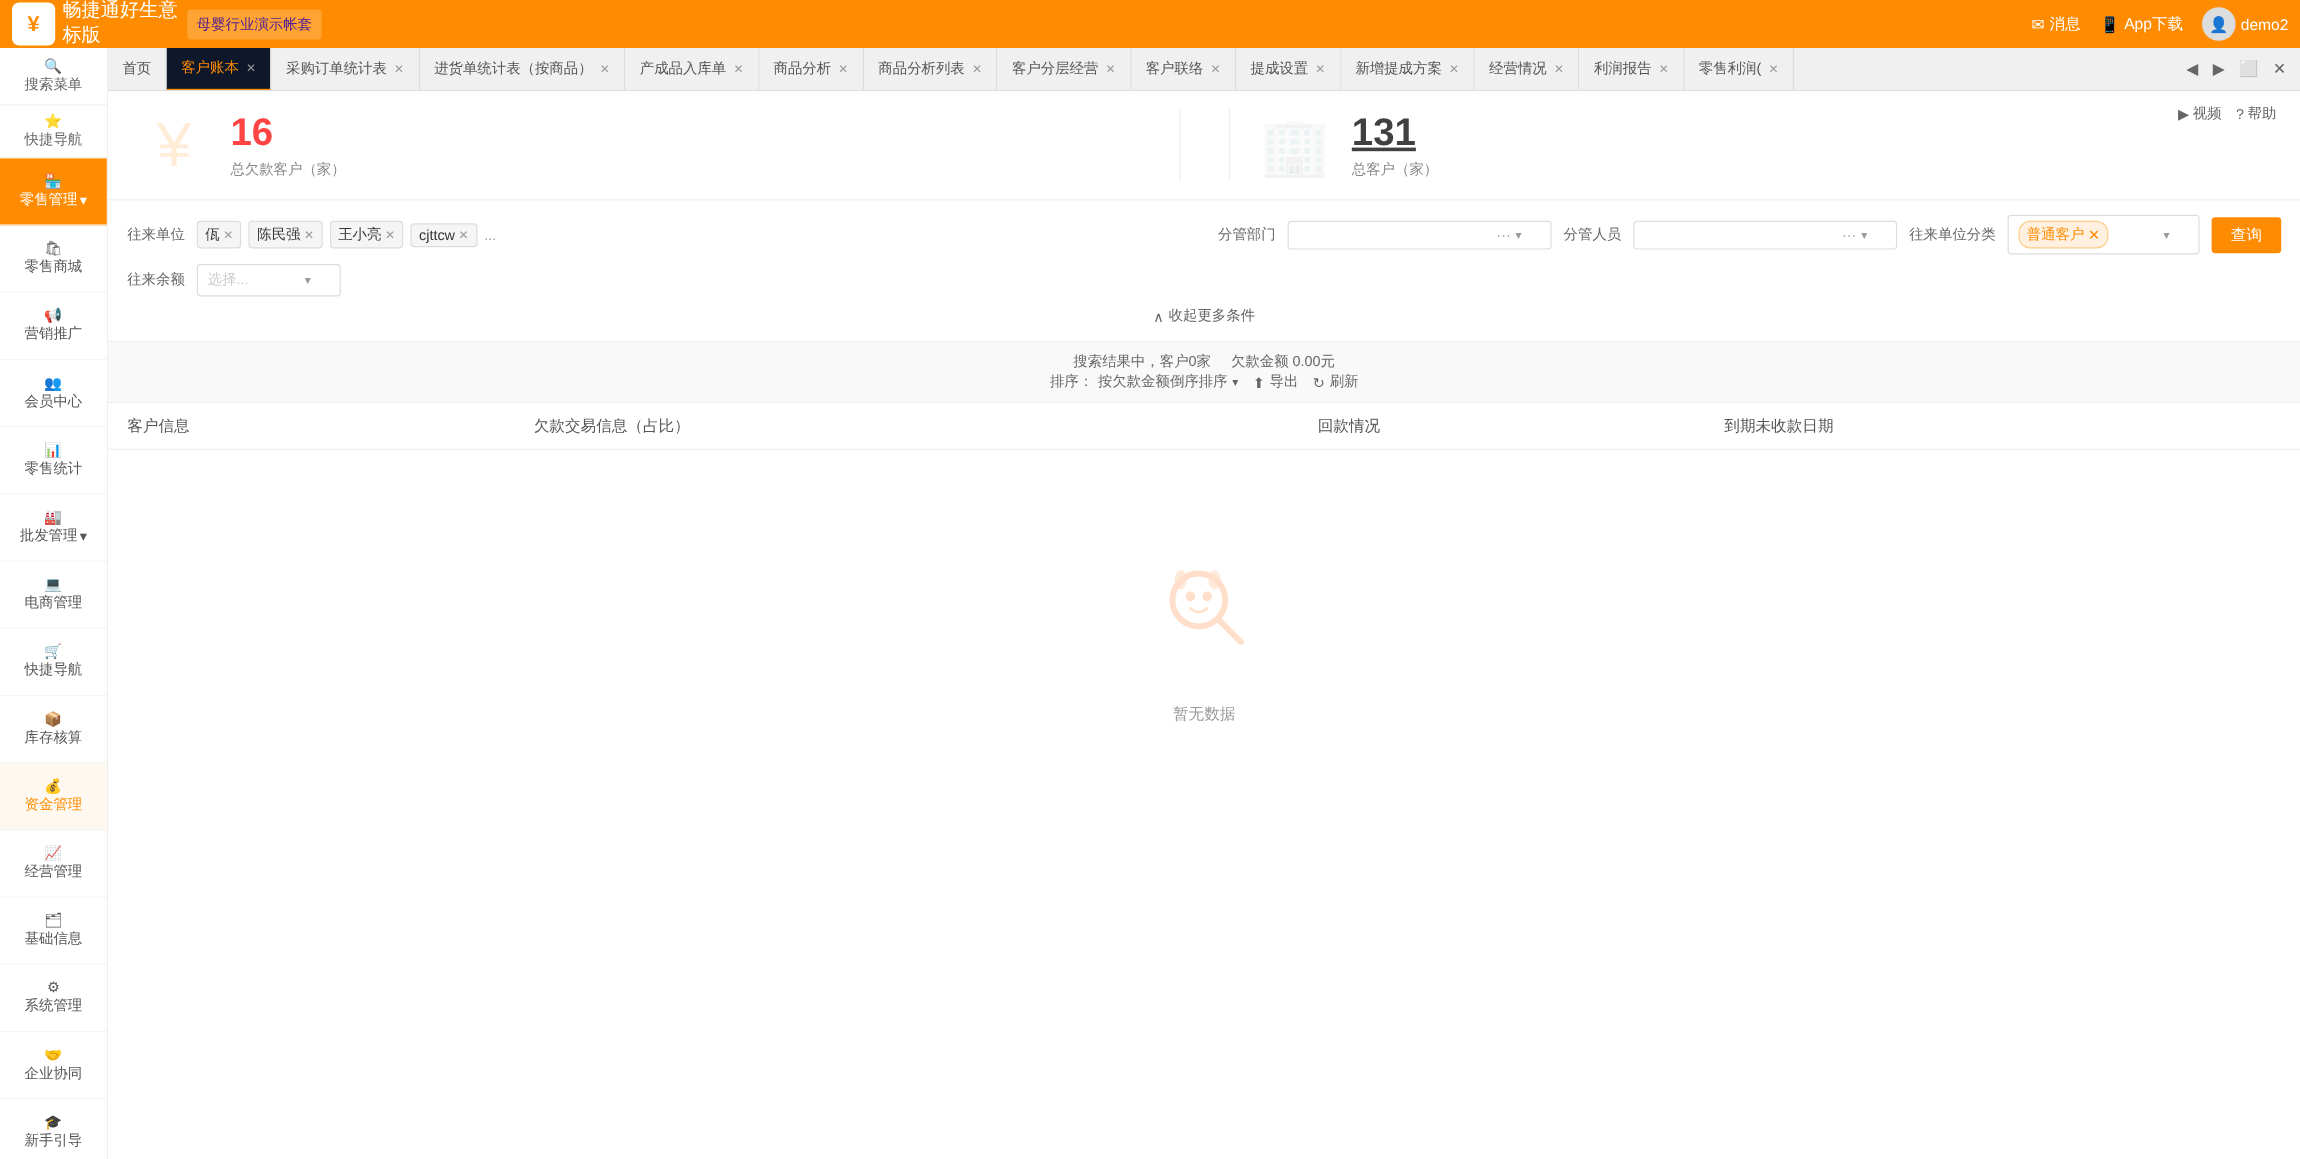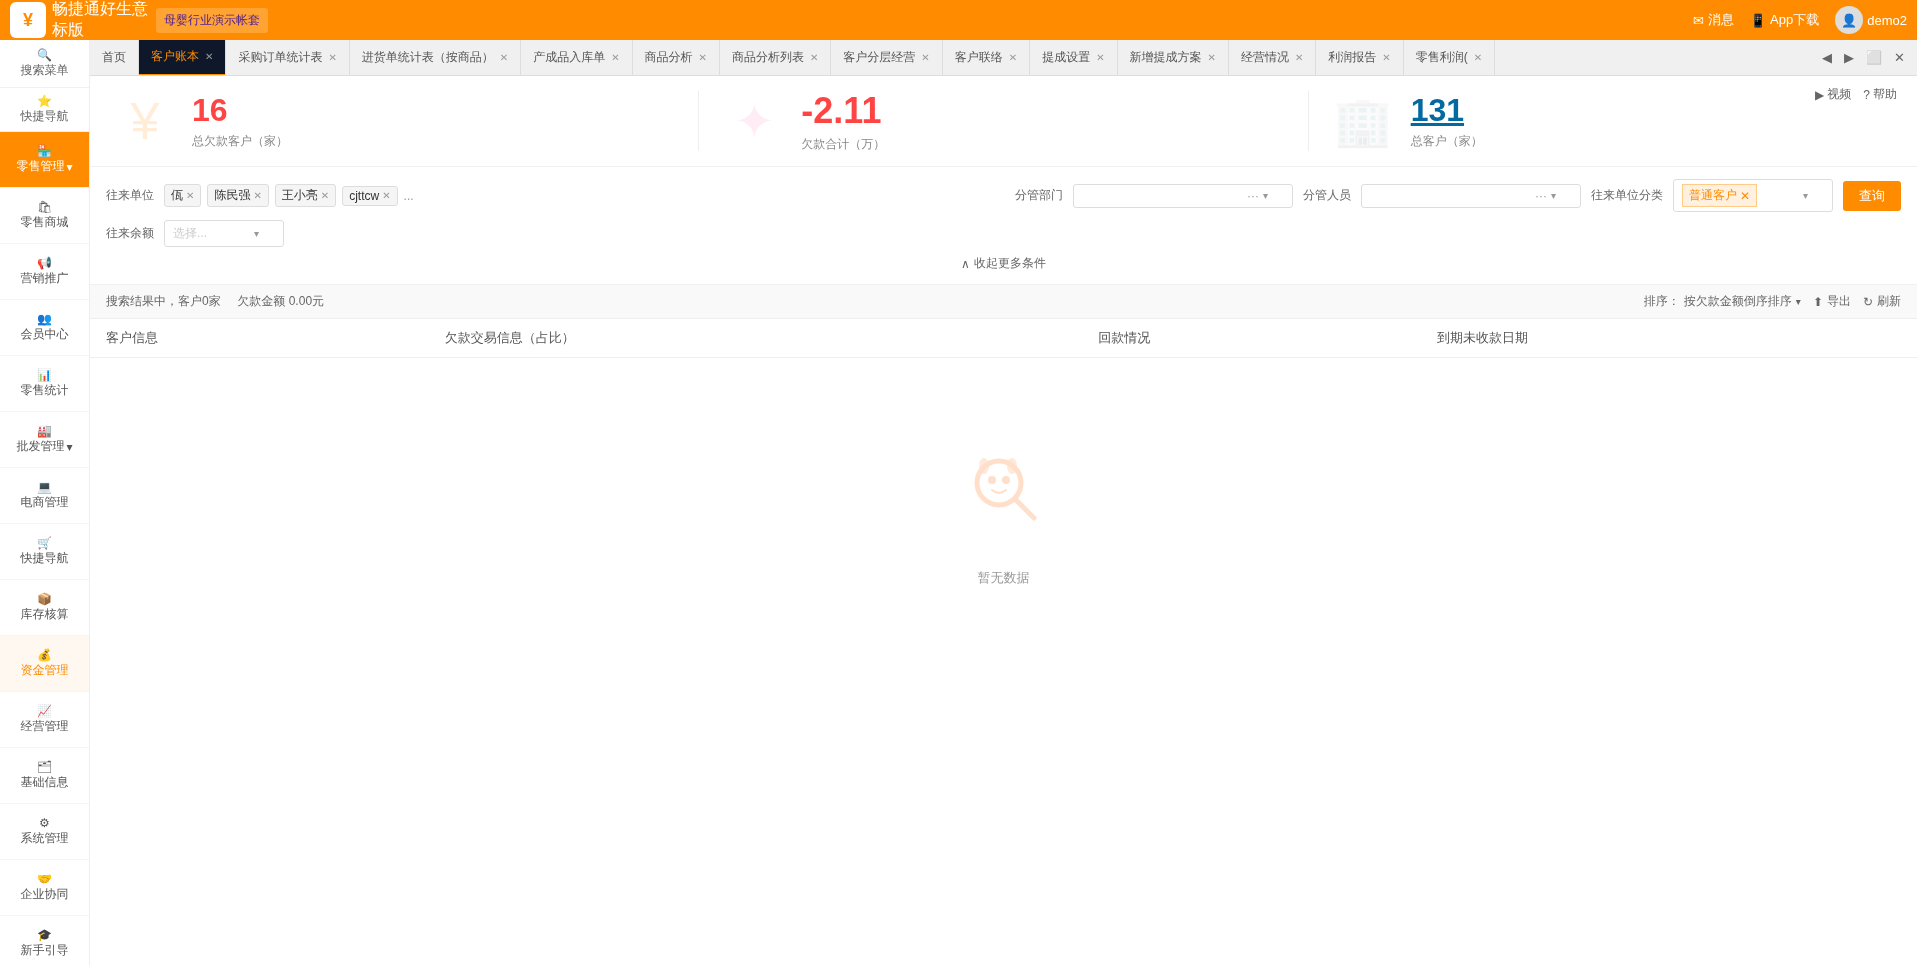--- a/index.html
+++ b/index.html
@@ -41,56 +41,56 @@
     .tab-arrow { cursor: pointer; padding: 2px 4px; color: #666; }
 
     
     .page-content { flex: 1; overflow-y: auto; background: #fff; }
 
     
     .stats-header { display: flex; background: #fff; border-bottom: 1px solid #f0f0f0; padding: 10px 20px; align-items: center; position: relative; }
     .stat-block { display: flex; align-items: center; gap: 12px; flex: 1; }
     .stat-numbers { }
     .stat-main { font-size: 32px; font-weight: bold; color: #ff4444; }
-    .stat-main.black { color: #0369a1; text-decoration: underline; }
+    .stat-main.black { color: #404040; text-decoration: underline; }
     .stat-main.red { color: #ff4444; }
     .stat-label { font-size: 12px; color: #888; margin-top: 4px; }
     .stat-divider { width: 1px; background: #eee; height: 60px; margin: 0 20px; }
     .stat-header-actions { display: flex; gap: 12px; font-size: 12px; color: #666; position: absolute; right: 20px; top: 10px; }
     .stat-action-btn { display: flex; align-items: center; gap: 3px; cursor: pointer; color: #666; }
 
     
     .filter-section { padding: 12px 16px; background: #fff; border-bottom: 1px solid #f0f0f0; }
     .filter-row { display: flex; align-items: center; gap: 10px; margin-bottom: 8px; flex-wrap: wrap; }
     .filter-label { color: #666; font-size: 12px; white-space: nowrap; }
     .filter-tags { display: flex; gap: 6px; align-items: center; flex-wrap: wrap; flex: 1; }
     .filter-tag { background: #f5f5f5; border: 1px solid #ddd; border-radius: 3px; padding: 2px 6px; font-size: 12px; display: flex; align-items: center; gap: 3px; }
     .filter-tag .tag-close { color: #999; cursor: pointer; font-size: 10px; }
     .filter-more { color: #999; cursor: pointer; font-size: 12px; }
     .filter-select { border: 1px solid #ddd; border-radius: 3px; padding: 4px 24px 4px 8px; font-size: 12px; min-width: 140px; position: relative; background: #fff; cursor: pointer; display: flex; align-items: center; justify-content: space-between; }
     .filter-select-wide { min-width: 220px; }
     .btn-query { background: #ff8c00; color: #fff; border: none; padding: 6px 16px; border-radius: 3px; cursor: pointer; font-size: 13px; }
     .btn-collapse { display: flex; align-items: center; gap: 4px; color: #666; font-size: 12px; cursor: pointer; justify-content: center; margin-top: 2px; }
 
     
-    .results-bar { padding: 8px 16px; background: #f9f9f9; border-bottom: 1px solid #eee; display: flex; align-items: center; justify-content: space-between; font-size: 12px; color: #666; }
+    .results-bar { padding: 8px 16px; background: #f9f9f9; border-bottom: 1px solid #eee; display: flex; align-items: center; justify-content: space-between; font-size: 12px; color: #666; flex-direction: column; }
     .results-bar-right { display: flex; align-items: center; gap: 12px; }
     .results-action { display: flex; align-items: center; gap: 4px; cursor: pointer; color: #666; }
     .sort-select { display: flex; align-items: center; gap: 4px; }
 
     
     .data-table { width: 100%; border-collapse: collapse; }
     .data-table th { padding: 10px 16px; text-align: left; font-weight: normal; color: #555; font-size: 13px; border-bottom: 1px solid #eee; background: #fff; }
 
     
     .empty-state { display: flex; flex-direction: column; align-items: center; justify-content: center; padding: 80px 0; color: #bbb; }
     .empty-icon { font-size: 80px; margin-bottom: 12px; opacity: 0.4; }
     .empty-text { font-size: 13px; color: #999; }
 
-    .customer-type-tag { background: #fff0e0; border: 1px solid #ffcc88; color: #ff8c00; border-radius: 0; padding: 2px 6px; font-size: 12px; display: flex; align-items: center; gap: 3px; }
+    .customer-type-tag { background: #fff0e0; border: 1px solid #ffcc88; color: #ff8c00; border-radius: 10px; padding: 2px 6px; font-size: 12px; display: flex; align-items: center; gap: 3px; }
   </style>
 </head>
 <body>
 
 <div class="app-wrapper">
   <div class="top-bar">
     <div class="top-bar-left">
       <div class="top-bar-logo">
         <div class="logo-icon">¥</div>
         <div class="logo-text">
@@ -271,29 +271,20 @@
               <span style="font-size:52px; opacity:0.15; color:#ff8c00;">¥</span>
             </div>
             <div class="stat-numbers">
               <div class="stat-main red">16</div>
               <div class="stat-label">总欠款客户（家）</div>
             </div>
           </div>
 
           <div class="stat-divider"></div>
 
-          <div class="stat-block">
-            <div style="position:relative; display:flex; align-items:center; justify-content:center; width:70px; height:70px;">
-              <span style="font-size:48px; opacity:0.12; color:#ff69b4;">✦</span>
-            </div>
-            <div class="stat-numbers">
-              <div class="stat-main red" style="font-size:36px;">-2.11</div>
-              <div class="stat-label">欠款合计（万）</div>
-            </div>
-          </div>
 
           <div class="stat-divider"></div>
 
           <div class="stat-block">
             <div style="position:relative; display:flex; align-items:center; justify-content:center; width:70px; height:70px;">
               <span style="font-size:48px; opacity:0.12; color:#4a90d9;">🏢</span>
             </div>
             <div class="stat-numbers">
               <div class="stat-main black">131</div>
               <div class="stat-label">总客户（家）</div>

